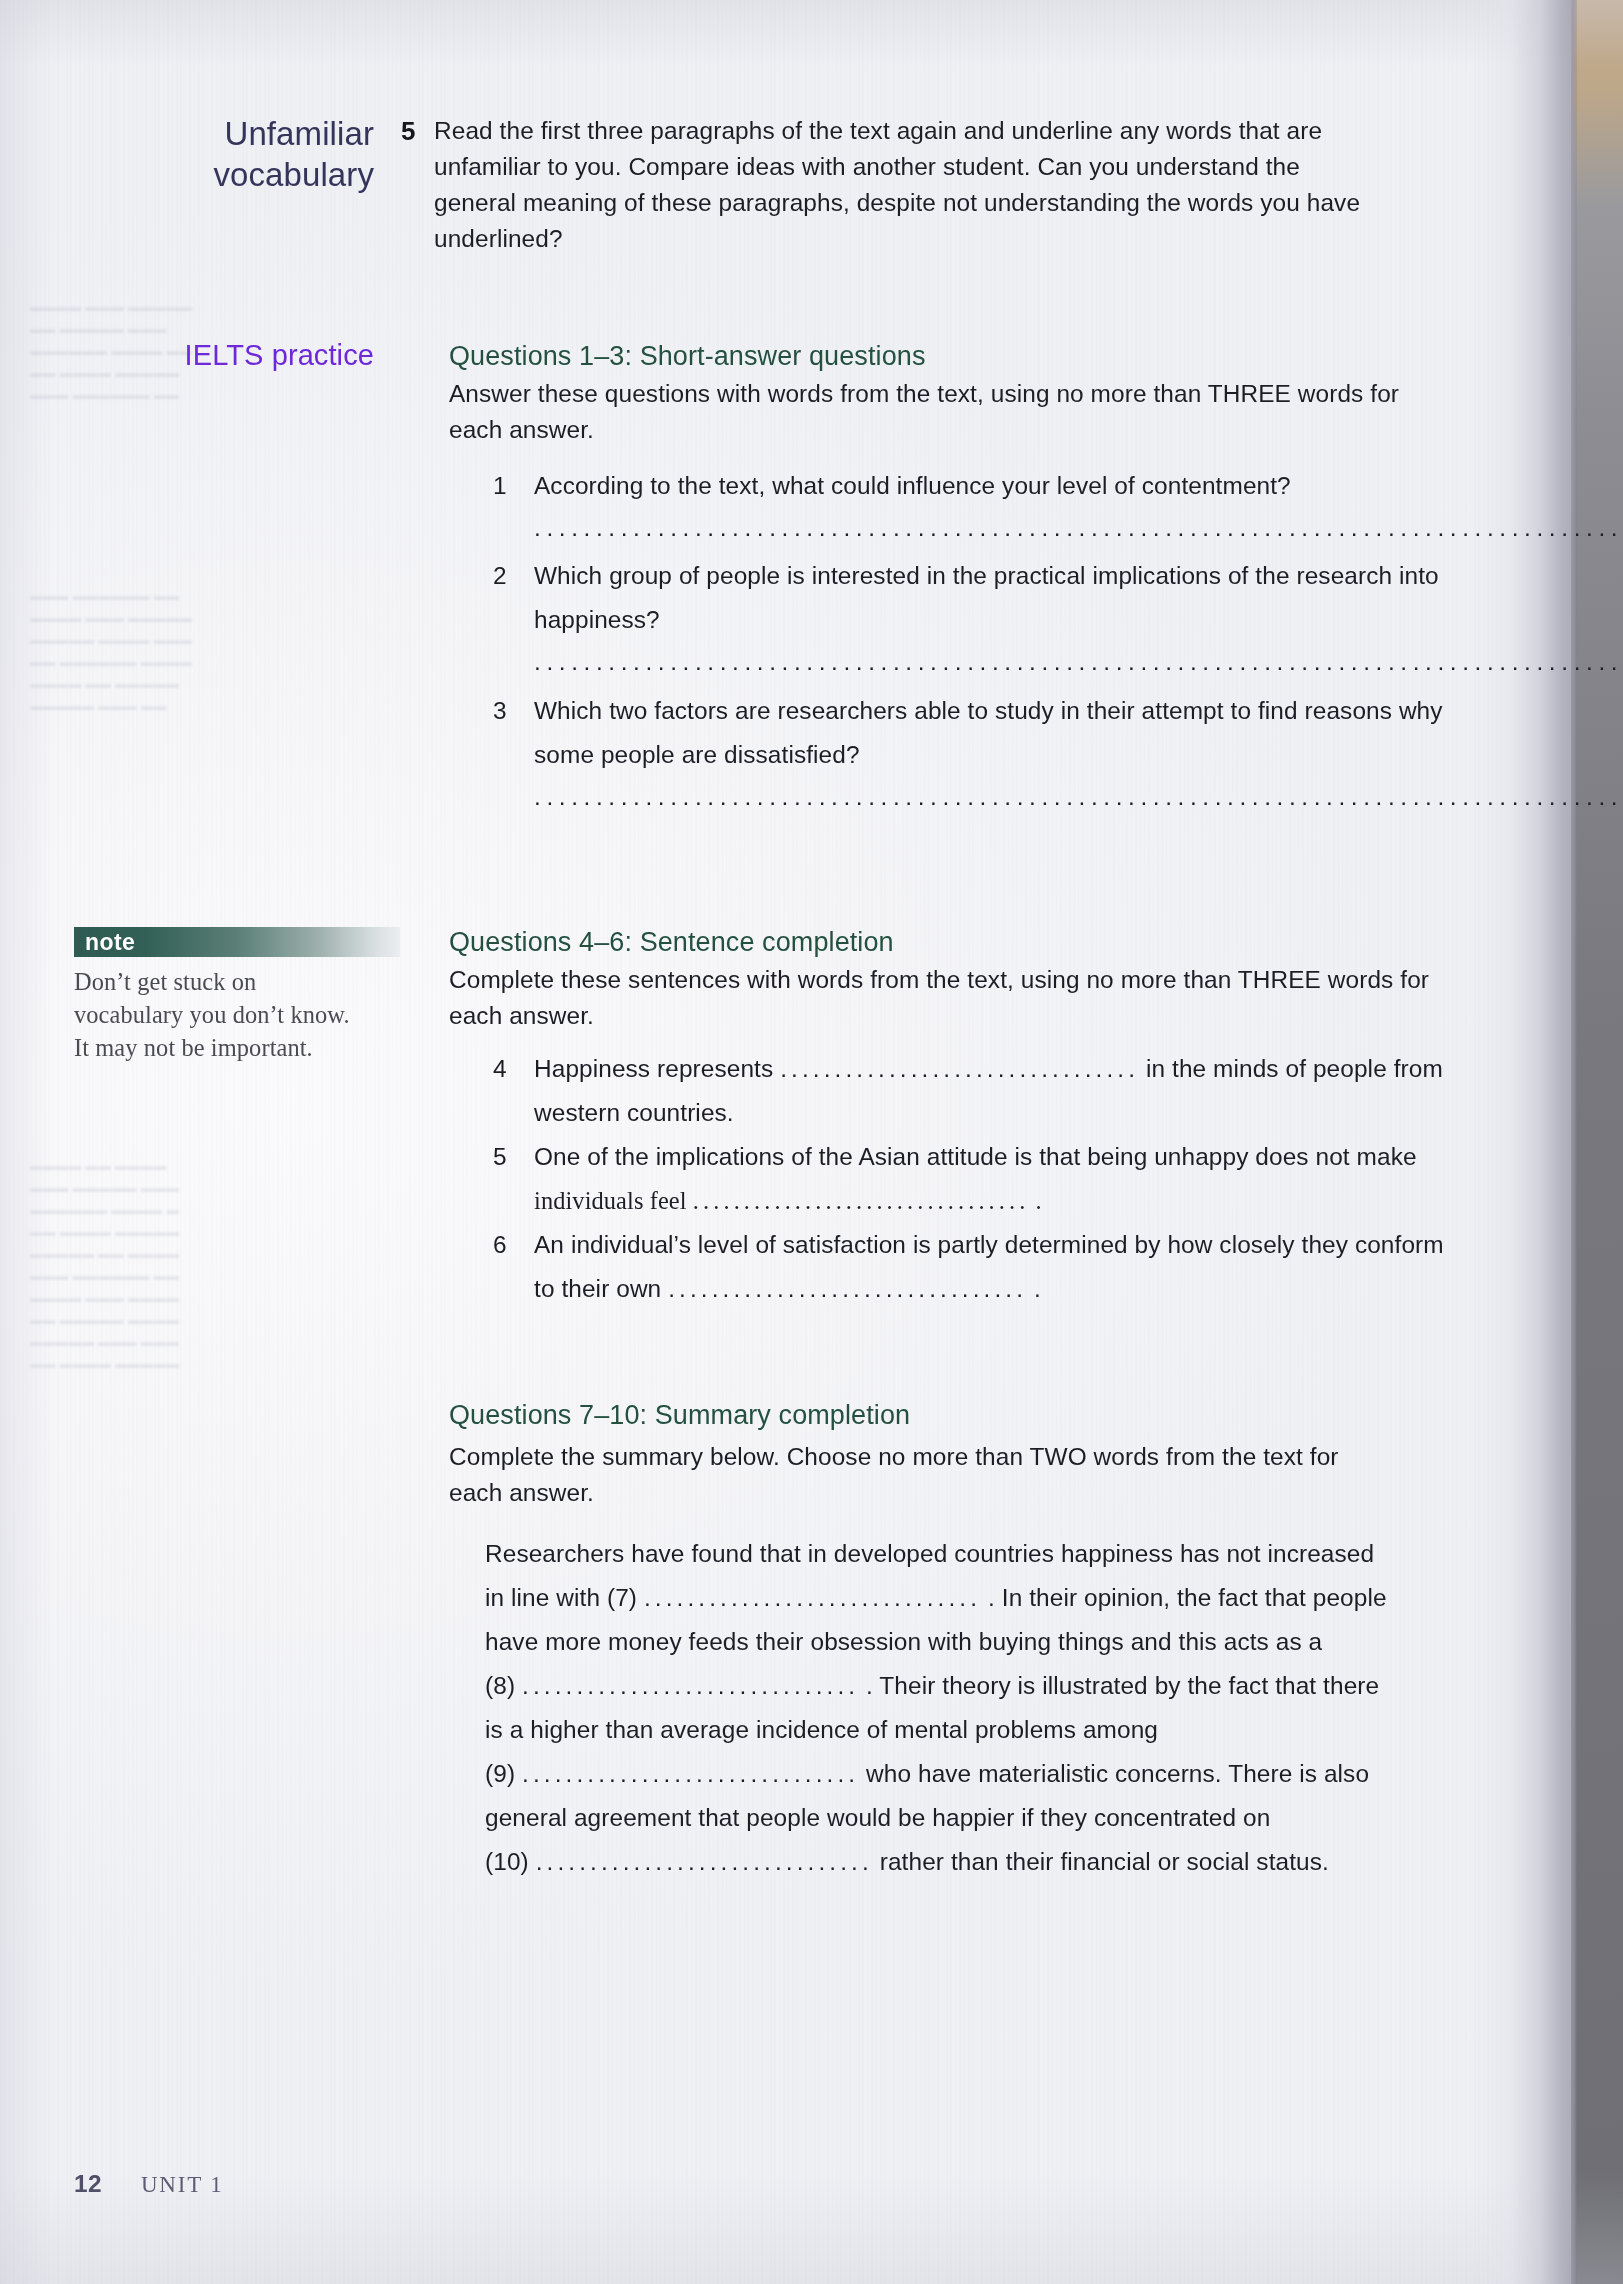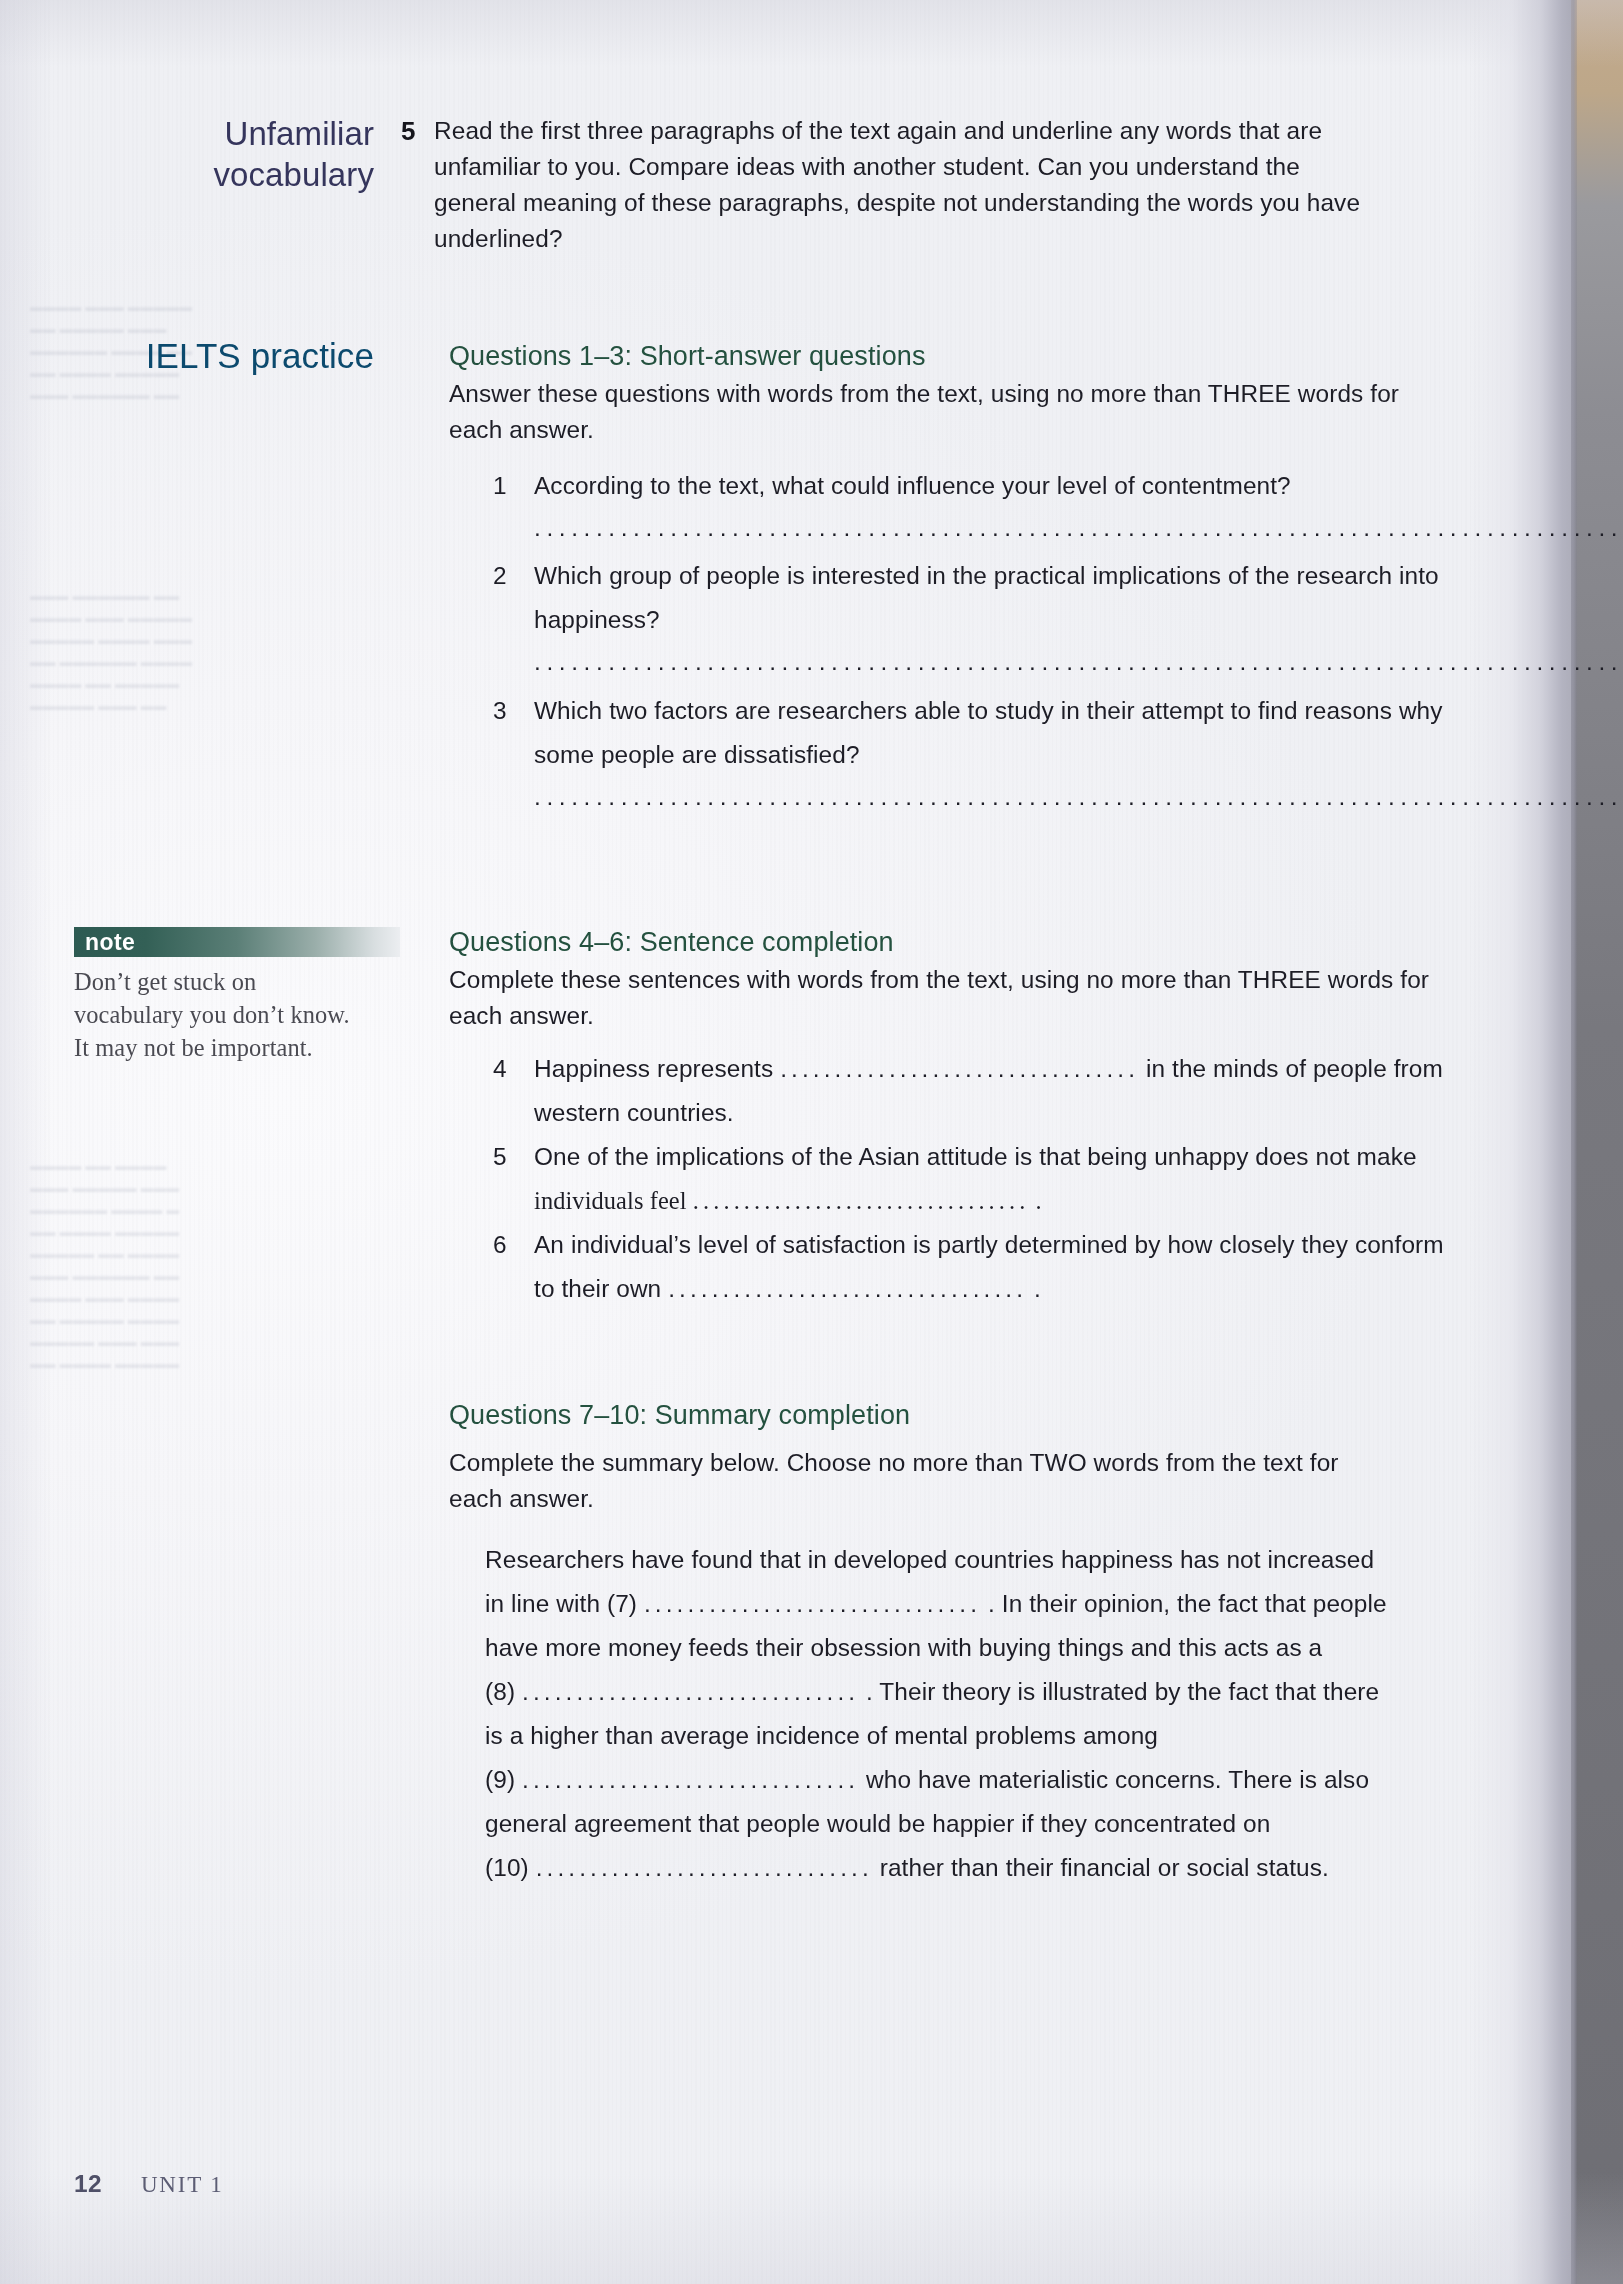--- a/index.html
+++ b/index.html
@@ -136,24 +136,24 @@
   .head-vocab {
     font-family: "Liberation Sans", sans-serif;
     font-size: 33px;
     line-height: 41px;
     font-weight: 400;
     color: #35355c;
     letter-spacing: 0.1px;
   }
   .head-ielts {
     font-family: "Liberation Sans", sans-serif;
-    font-size: 35px;
+    font-size: 29px;
     line-height: 41px;
     font-weight: 400;
-    color: #0c4a6e;
+    color: #6d28d9;
     letter-spacing: 0.1px;
   }
 
   
   .btext {
     font-family: "Liberation Sans", sans-serif;
     font-size: 24.4px;
     line-height: 36px;
     color: #1d1d26;
     letter-spacing: 0.1px;
@@ -425,21 +425,21 @@
             <span>to their own </span><span class="dots-inline">.................................</span><span> .</span>
           </div>
         </div>
       </div>
     </div>
 
     <div style="position:absolute; left:433px; top:1397px; width:1052px;">
       <div class="qhead">
         <b>Questions 7–10:</b><span class="light"> Summary completion</span>
       </div>
-      <div class="qintro" style="margin-top:12px;">
+      <div class="qintro" style="margin-top:6px;">
         <div>Complete the summary below. Choose no more than TWO words from the text for</div>
         <div>each answer.</div>
       </div>
 
       <div class="summary" style="margin-top:21px; margin-left:36px;">
         <div>Researchers have found that in developed countries happiness has not increased</div>
 
         <div>
           <span>in line with (7) </span><span class="dots-inline">...............................</span><span> . In their opinion, the fact that people</span>
         </div>

